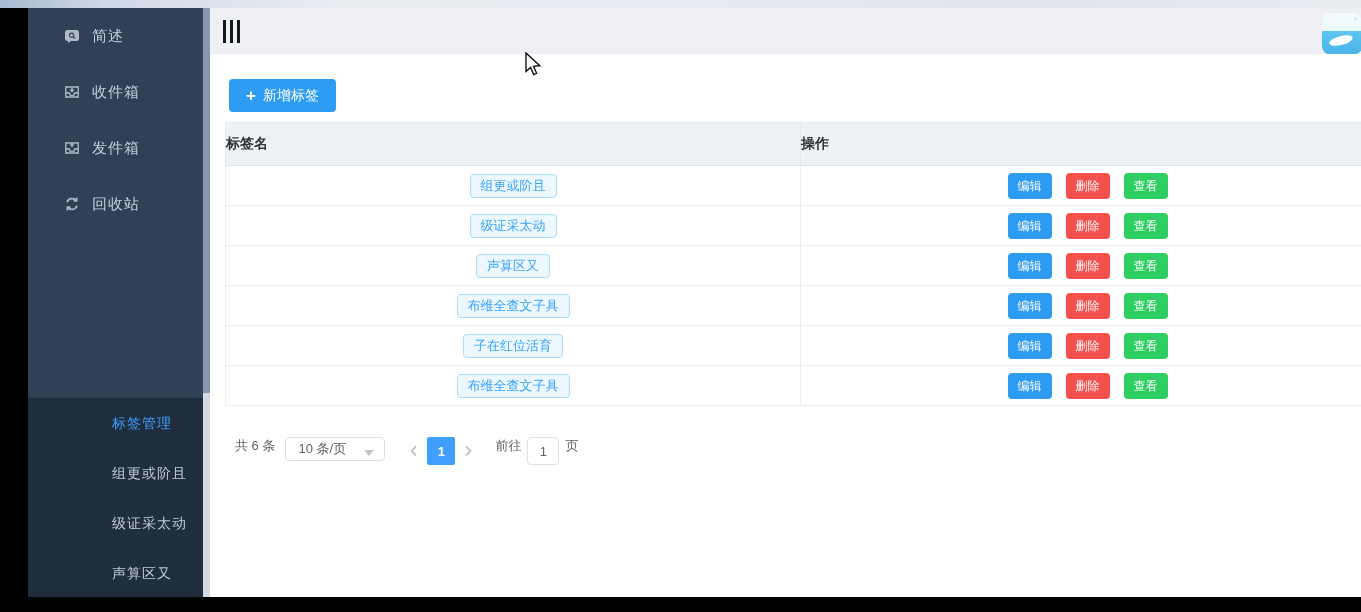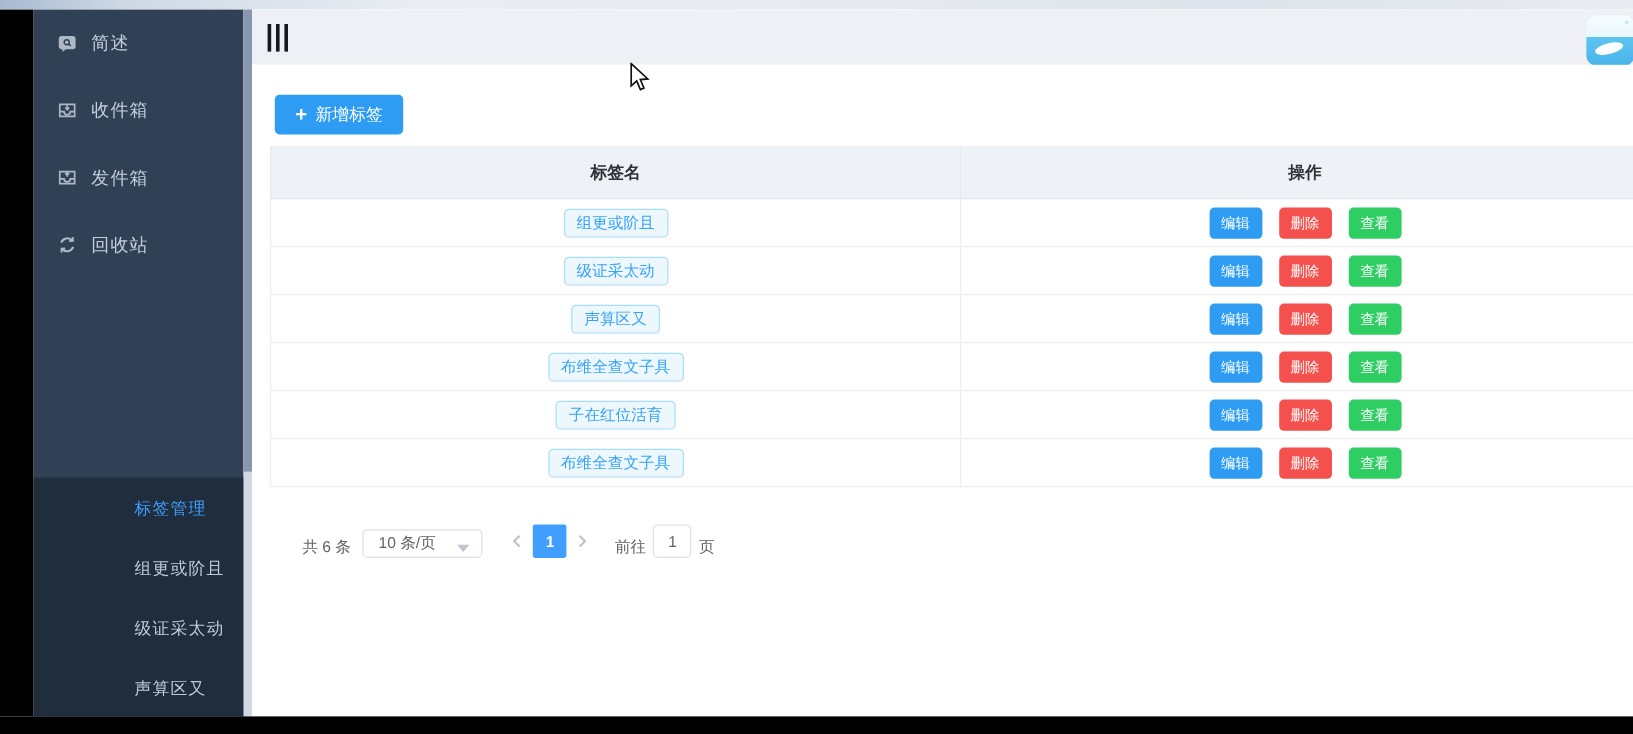--- a/index.html
+++ b/index.html
@@ -7,21 +7,21 @@
   .screen { position:relative; width:1361px; height:612px; overflow:hidden; background:#fff; }
 
   
   .top-strip { position:absolute; left:0; top:0; width:1361px; height:8px;
     background:linear-gradient(90deg,#a9bbd0 0%,#cfd9e6 8%,#e9edf2 25%,#e6eaf0 55%,#dfe4ec 75%,#e8ecf1 100%); }
   .left-black { position:absolute; left:0; top:8px; width:28px; height:589px; background:#000; }
   .bottom-strip { position:absolute; left:0; top:597px; width:1361px; height:15px; background:#000; }
 
   
   .sidebar { position:absolute; left:28px; top:8px; width:175px; height:589px; background:#304156; }
-  .side-item { display:flex; align-items:center; height:56px; padding-left:20px; cursor:pointer; }
+  .side-item { display:flex; align-items:center; height:56px; padding-left:36px; cursor:pointer; }
   .side-item .icon { width:16px; height:16px; margin-right:12px; display:inline-flex; }
   .side-item .icon svg { width:16px; height:16px; }
   .side-item .lbl { font-size:15px; color:#c5cfdb; letter-spacing:1px; }
   .side-item .chev { margin-left:auto; margin-right:18px; display:inline-flex; }
   .side-submenu { position:absolute; left:0; top:390px; width:175px; height:199px; background:#1f2d3d;padding-left:47px; }
   .side-subitem { height:50px; line-height:50px; padding-left:37px; font-size:14px; color:#bfcbd9; letter-spacing:1px; cursor:pointer; }
 
   
   .side-scrollbar { position:absolute; left:203px; top:8px; width:7px; height:589px; background:#d3d9e2; }
   .side-scrollbar .thumb { position:absolute; left:0; top:0; width:7px; height:385px; background:#8897af; }
@@ -36,29 +36,29 @@
   .avatar .swoosh { position:absolute; left:7px; top:23px; width:24px; height:9px; background:#fdfeff; border-radius:50%; transform:rotate(-14deg); }
   .avatar .dot { position:absolute; right:5px; top:4px; width:3px; height:3px; border-radius:50%; background:#bfe7fa; }
 
   .content { position:absolute; left:0; top:46px; width:1151px; height:543px; background:#fff; }
   .add-btn { position:absolute; left:19px; top:25px; height:33px; padding:0 17px; border:none; border-radius:4px;
     color:#fff; font-size:14px; font-family:"Liberation Sans", sans-serif; cursor:pointer; display:flex; align-items:center; }
   .add-btn .plus { font-size:17px; font-weight:bold; margin-right:7px; line-height:1; }
 
   table.mail-table { position:absolute; left:15px; top:68px; width:1150px; table-layout:fixed;
     border-collapse:collapse; font-size:14px; }
-  .mail-table th { height:43px; background:#eef1f6; color:#2f3338; font-weight:bold; text-align:center;
+  .mail-table th { height:43px; background:#eef1f6; color:#2f3338; font-weight:bold; text-align:left;
     border:1px solid #e4e8ef; border-bottom:1px solid #dfe4ec; }
   .mail-table td { height:40px; text-align:center; border:1px solid #ebeef5; background:#fff; }
   .tag-badge { display:inline-block; height:24px; line-height:22px; padding:0 10px; font-size:13px;
     border-radius:4px; cursor:default; }
   .act-btn { display:inline-block; min-width:44px; height:26px; margin:0 7px; border:none; border-radius:4px;
     color:#fff; font-size:12px; font-family:"Liberation Sans", sans-serif; cursor:pointer; line-height:26px; padding:0 9px; }
 
-  .pagination { position:absolute; left:42px; top:383px; height:28px; display:flex; align-items:flex-end;
+  .pagination { position:absolute; left:25px; top:383px; height:28px; display:flex; align-items:flex-start;
     font-size:13px; color:#606266; white-space:nowrap; }
   .pagination .total { margin-right:10px; }
   .page-size { position:relative; width:100px; height:24px; border:1px solid #dcdfe6; border-radius:4px;
     background:#fff; display:flex; align-items:center; padding-left:12px; cursor:pointer; margin-right:16px; }
   .page-size .caret { position:absolute; right:10px; top:12px; width:0; height:0;
     border-left:5px solid transparent; border-right:5px solid transparent; border-top:6px solid #c0c4cc; }
   .pager-btn { width:26px; height:28px; background:transparent; border:none; display:flex; align-items:center;
     justify-content:center; cursor:pointer; }
   .pager-num { width:28px; height:28px; border:none; border-radius:2px; color:#fff; font-size:13px; font-weight:bold;
     font-family:"Liberation Sans", sans-serif; cursor:pointer; }

